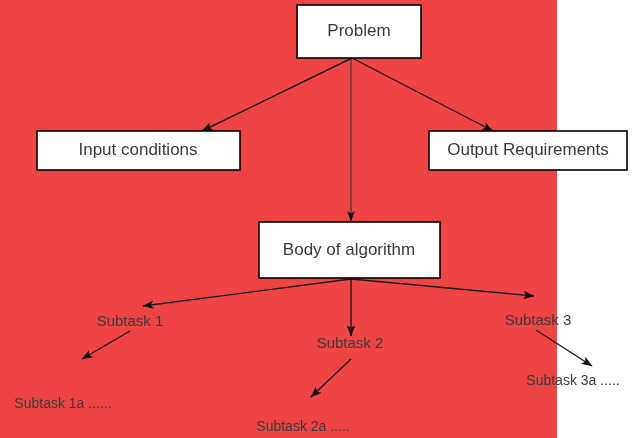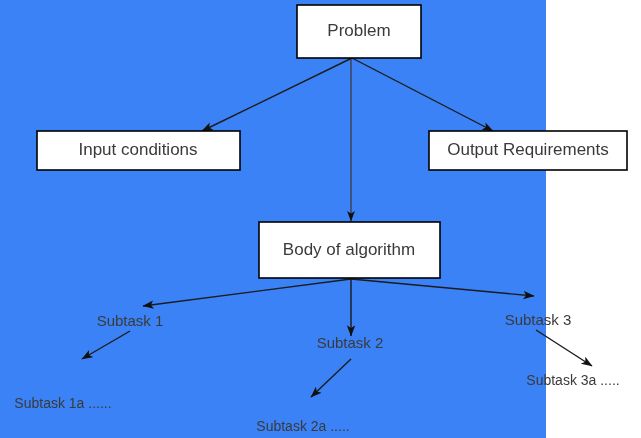--- a/index.html
+++ b/index.html
@@ -11,21 +11,22 @@
   body {
     width: 641px;
     height: 438px;
     overflow: hidden;
     font-family: "Liberation Sans", sans-serif;
   }
   #diagram-root {
     position: relative;
     width: 546px;
     height: 438px;
-    background: #3b82f6;
+    background: #ef4444;
+    padding-left: 11px;
   }
   svg#diagram-canvas {
     position: absolute;
     top: 0;
     left: 0;
     width: 641px;
     height: 438px;
     display: block;
   }
   .node-box {

